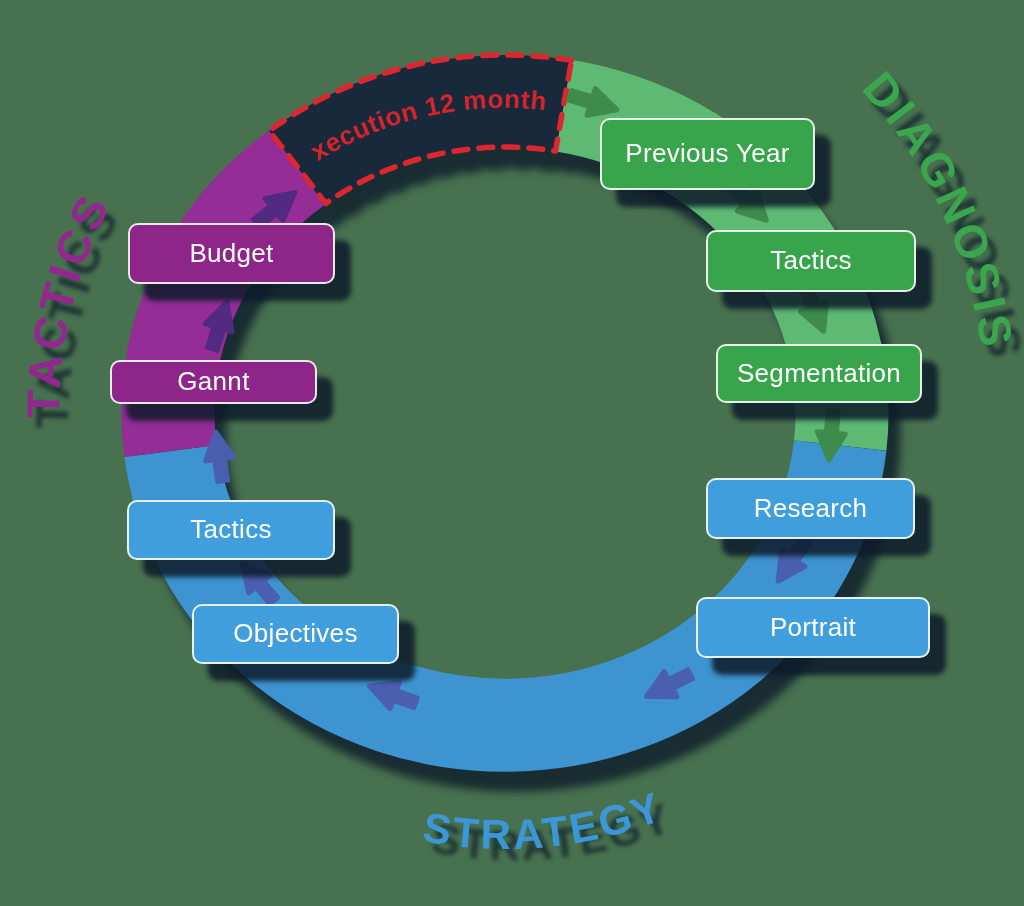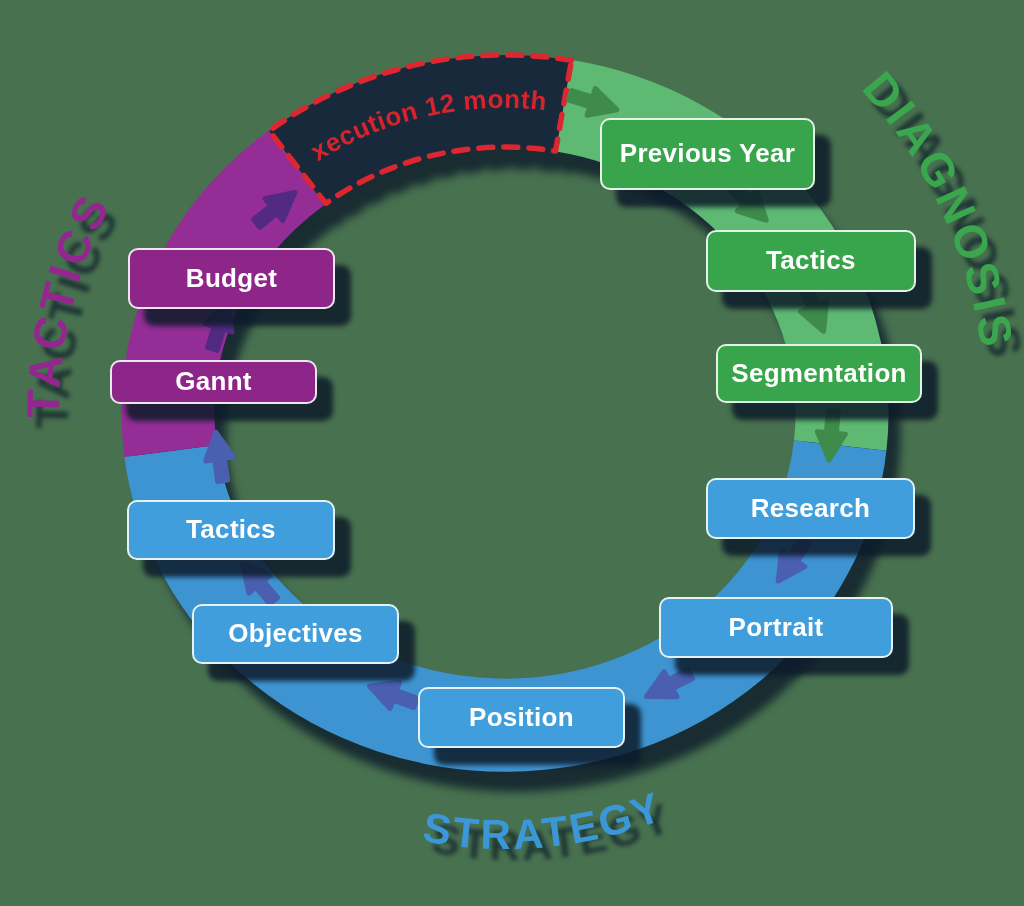--- a/index.html
+++ b/index.html
@@ -10,21 +10,21 @@
     position:relative;overflow:hidden;
   }
   .stage{position:absolute;left:0;top:0;width:1024px;height:906px;}
   svg{position:absolute;left:0;top:0;}
   .ring-group{filter:drop-shadow(12px 20px 4px rgba(13,27,42,0.80));}
   .phase-label{font-weight:bold;filter:drop-shadow(9px 11px 2px rgba(13,27,42,0.70));}
   .exec-label{font-weight:bold;letter-spacing:0.5px;}
   .step{
     position:absolute;box-sizing:border-box;
     display:flex;align-items:center;justify-content:center;text-align:right;
-    color:#ffffff;font-weight:bold;font-size:26px;line-height:1.12;
+    color:#ffffff;font-weight:normal;font-size:26px;line-height:1.12;
     border-radius:10px;border:2px solid rgba(243,248,244,0.92);
     box-shadow:16px 17px 5px rgba(13,27,42,0.85);
     letter-spacing:0.3px;
   }
   .step.green{background:#38a54c;}
   .step.blue{background:#3f9edb;}
   .step.purple{background:#8e2689;}
   .step .lines{display:block;}
 </style>
 </head>
@@ -105,32 +105,29 @@
   </div>
   <div class="step green" style="left:706px;top:230px;width:210px;height:62px;">
     <span>Tactics</span>
   </div>
   <div class="step green" style="left:716px;top:344px;width:206px;height:59px;">
     <span>Segmentation</span>
   </div>
   <div class="step blue" style="left:706px;top:478px;width:209px;height:61px;">
     <span>Research</span>
   </div>
-  <div class="step blue" style="left:659px;top:597px;width:234px;height:61px;">
+  <div class="step blue" style="left:696px;top:597px;width:234px;height:61px;">
     <span>Portrait</span>
-  </div>
-  <div class="step blue" style="left:418px;top:687px;width:207px;height:61px;">
-    <span>Position</span>
   </div>
   <div class="step blue" style="left:192px;top:604px;width:207px;height:60px;">
     <span>Objectives</span>
   </div>
   <div class="step blue" style="left:127px;top:500px;width:208px;height:60px;">
     <span>Tactics</span>
   </div>
   <div class="step purple" style="left:110px;top:360px;width:207px;height:44px;">
     <span>Gannt</span>
   </div>
-  <div class="step purple" style="left:128px;top:248px;width:207px;height:61px;">
+  <div class="step purple" style="left:128px;top:223px;width:207px;height:61px;">
     <span>Budget</span>
   </div>
 
 </div>
 
 </body></html>

